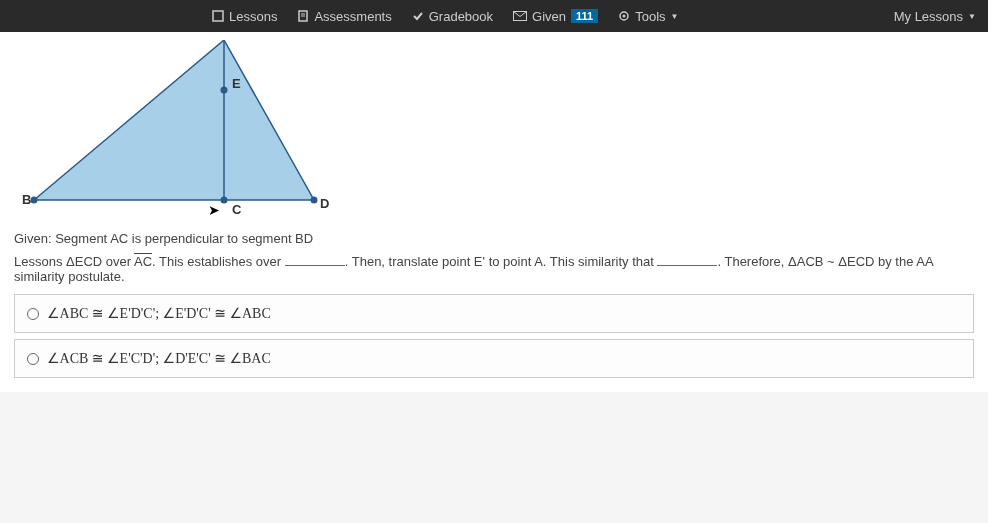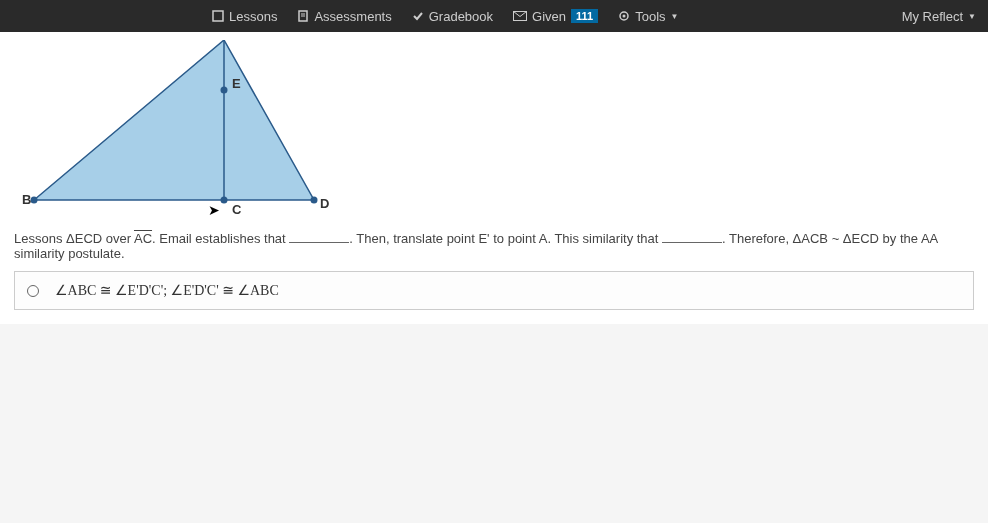--- a/index.html
+++ b/index.html
@@ -76,21 +76,21 @@
       margin-top: 10px;
     }
     .answer-option {
       border: 1px solid #ccc;
       background: #fdfdfd;
       padding: 10px 12px;
       margin-bottom: 6px;
       font-size: 14px;
       display: flex;
       align-items: center;
-      gap: 16px;
+      gap: 8px;
       cursor: pointer;
     }
     .answer-option .radio {
       width: 12px;
       height: 12px;
       border: 1px solid #666;
       border-radius: 50%;
       flex-shrink: 0;
     }
     .angle {
@@ -153,21 +153,21 @@
     <span class="nav-icon">
       <svg width="12" height="12" viewBox="0 0 12 12">
           <circle cx="6" cy="6" r="4" fill="none" stroke="#ccc" stroke-width="1.5"></circle>
           <circle cx="6" cy="6" r="1.5" fill="#ccc"></circle>
         </svg>
     </span>
     <span>Tools</span>
     <span style="font-size:8px;">▼</span>
   </div>
   <div class="nav-item nav-right">
-    <span>My Reflect</span>
+    <span>My Lessons</span>
     <span style="font-size:8px;">▼</span>
   </div>
 </div>
 
 <div class="content">
 
   <div class="diagram-wrap">
     <svg width="320" height="180" viewBox="0 0 320 180">
       <polygon points="20,160 210,0 300,160" fill="#a7cfe8" stroke="#2a5a8a" stroke-width="1.5"></polygon>
       <line x1="210" y1="0" x2="210" y2="160" stroke="#2a5a8a" stroke-width="1.5"></line>
@@ -177,26 +177,34 @@
       <circle cx="210" cy="50" r="3.5" fill="#2a5a8a"></circle>
       <text x="8" y="164" font-size="13" font-weight="bold" fill="#333">B</text>
       <text x="218" y="174" font-size="13" font-weight="bold" fill="#333">C</text>
       <text x="306" y="168" font-size="13" font-weight="bold" fill="#333">D</text>
       <text x="218" y="48" font-size="13" font-weight="bold" fill="#333">E</text>
     </svg>
   </div>
 
   <div class="cursor-arrow">➤</div>
 
-
-
   <div class="proof-line">
-    <span>Lessons ΔECD over </span><span class="overline">AC</span><span>. Email establishes that </span><span class="blank"></span><span>. Then, translate point E' to point A. This similarity that </span><span class="blank"></span><span>. Therefore, ΔACB ~ ΔECD by the AA similarity postulate.</span>
+    <span>Given:</span>
+    <span>Segment AC is perpendicular to segment BD</span>
+  </div>
+
+
+  <div class="proof-line">
+    <span>Lessons ΔECD over </span><span class="overline">AC</span><span>. This establishes over </span><span class="blank"></span><span>. Then, translate point E' to point A. This similarity that </span><span class="blank"></span><span>. Therefore, ΔACB ~ ΔECD by the AA similarity postulate.</span>
   </div>
 
   <div class="answers">
     <div class="answer-option">
       <span class="radio"></span>
       <span class="angle">∠ABC ≅ ∠E'D'C'; ∠E'D'C' ≅ ∠ABC</span>
     </div>
+    <div class="answer-option">
+      <span class="radio"></span>
+      <span class="angle">∠ACB ≅ ∠E'C'D'; ∠D'E'C' ≅ ∠BAC</span>
+    </div>
   </div>
 
 </div>
 
 </body></html>

